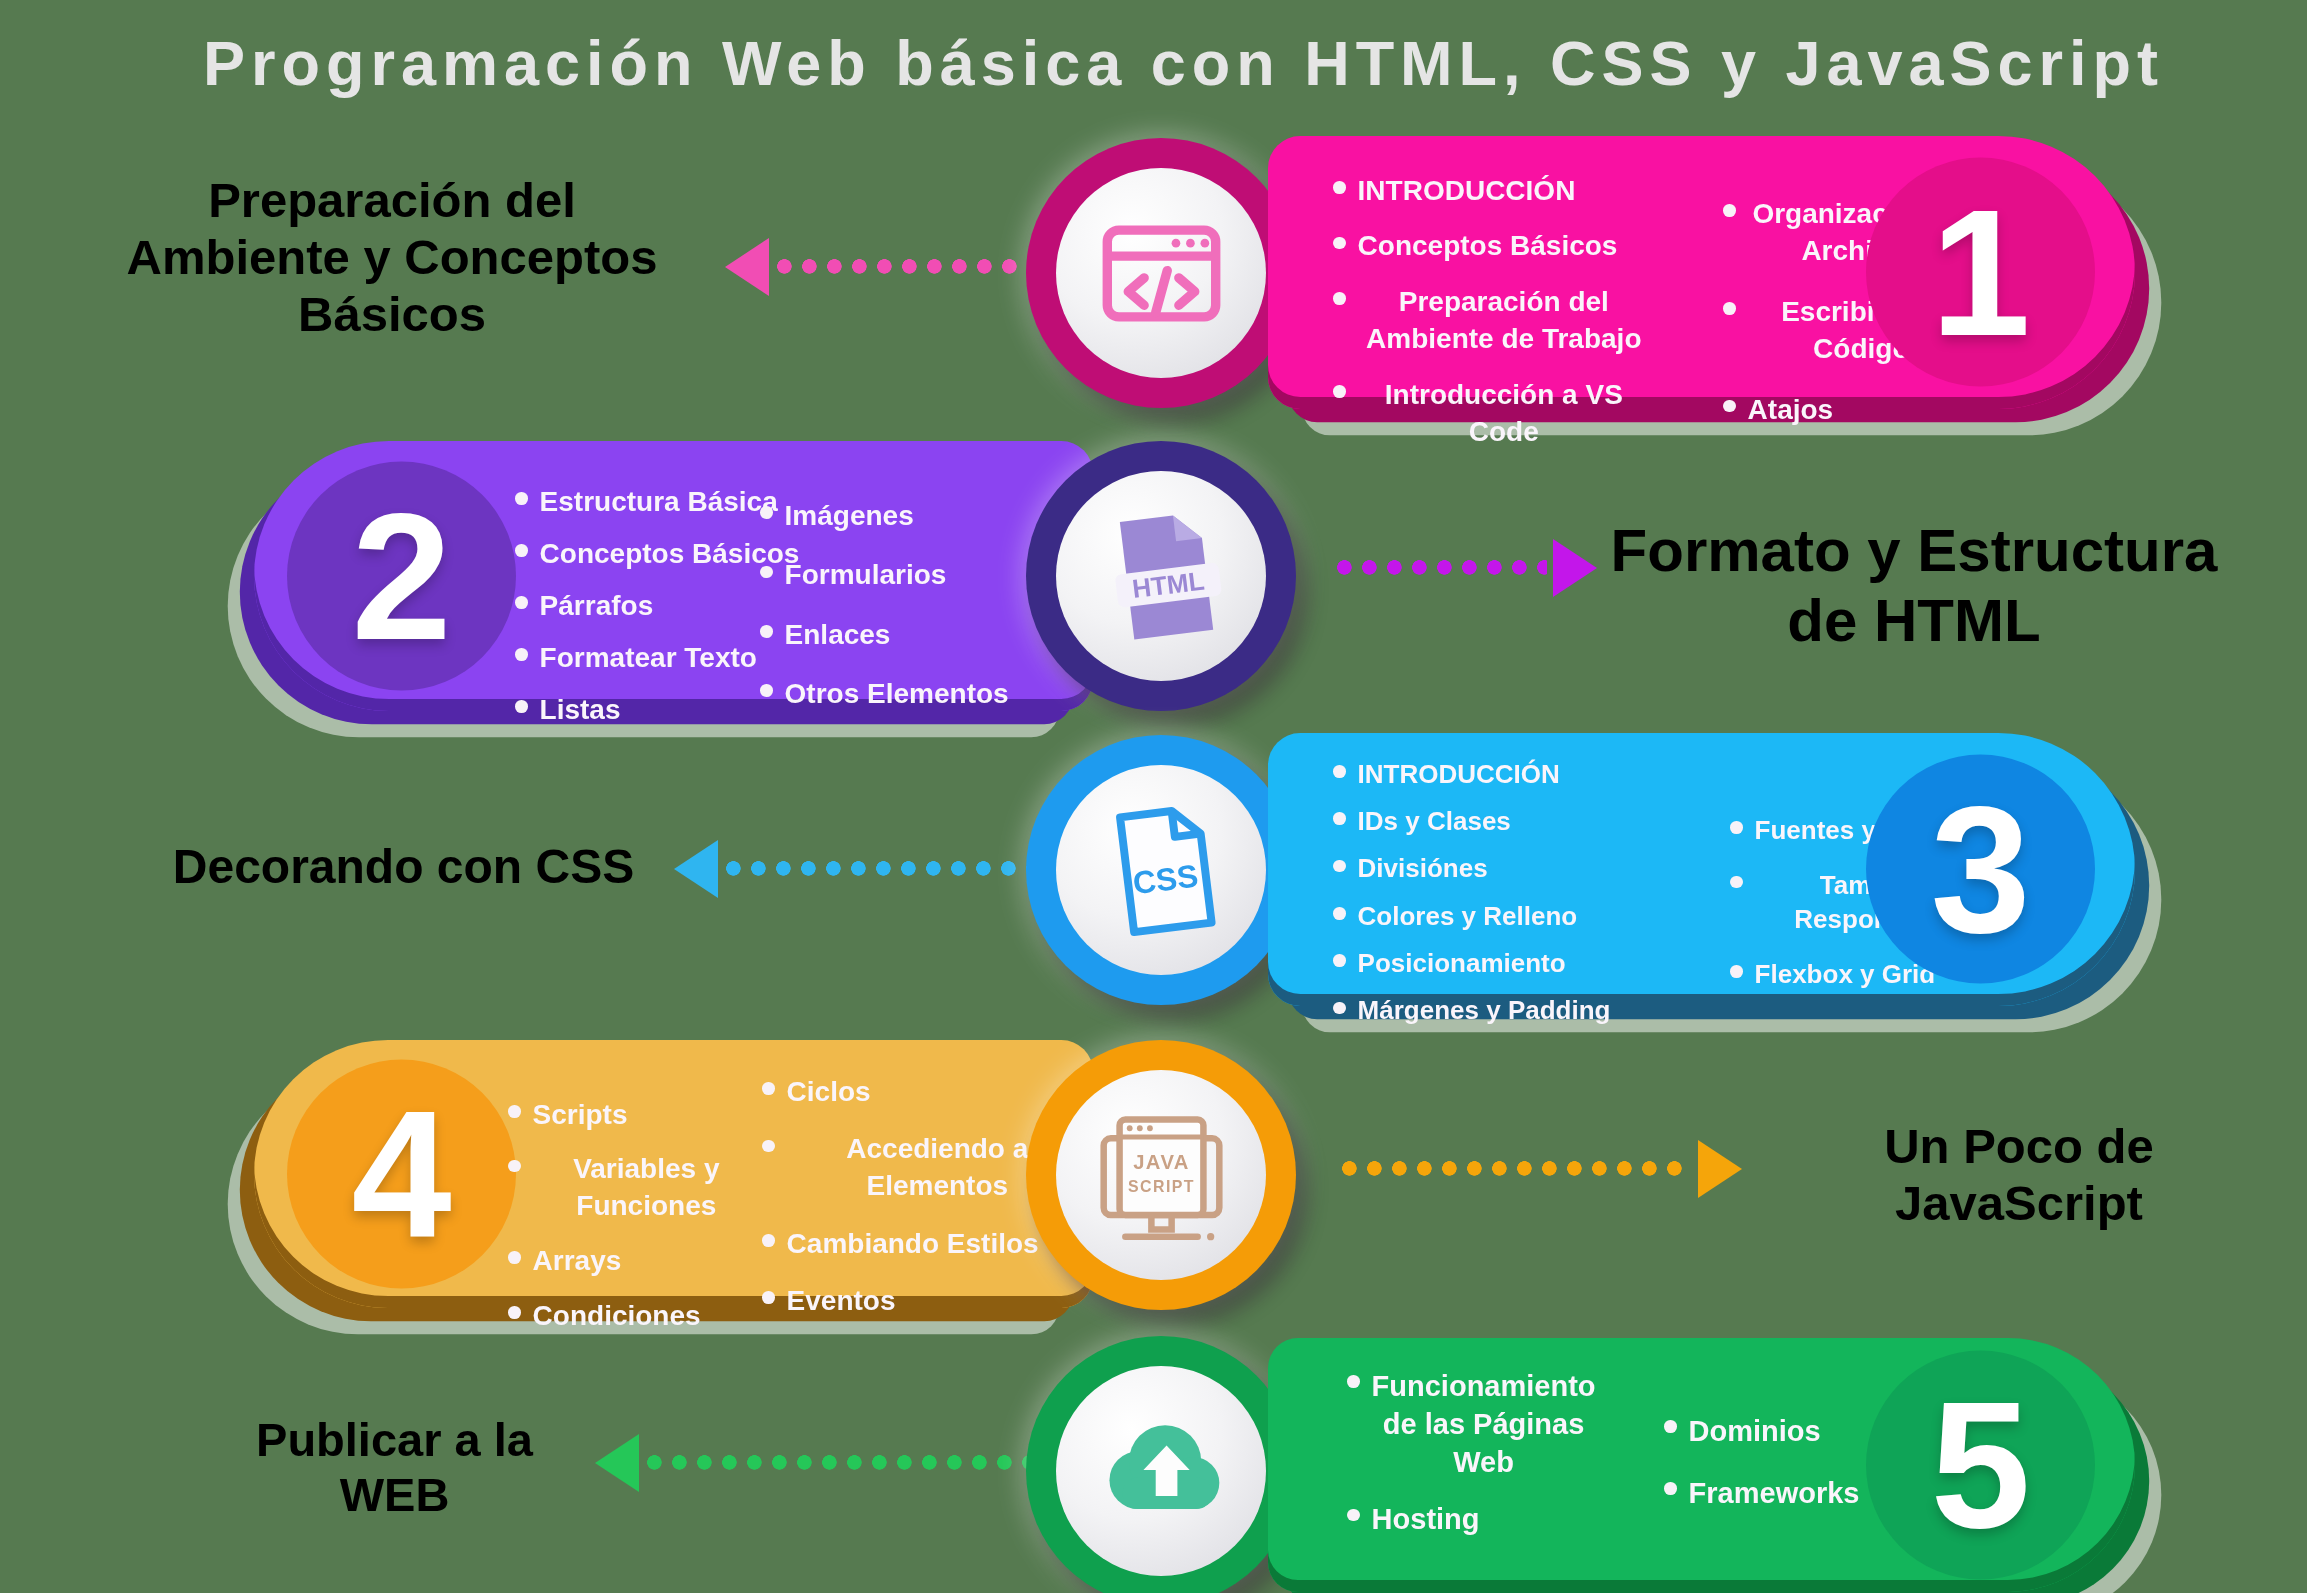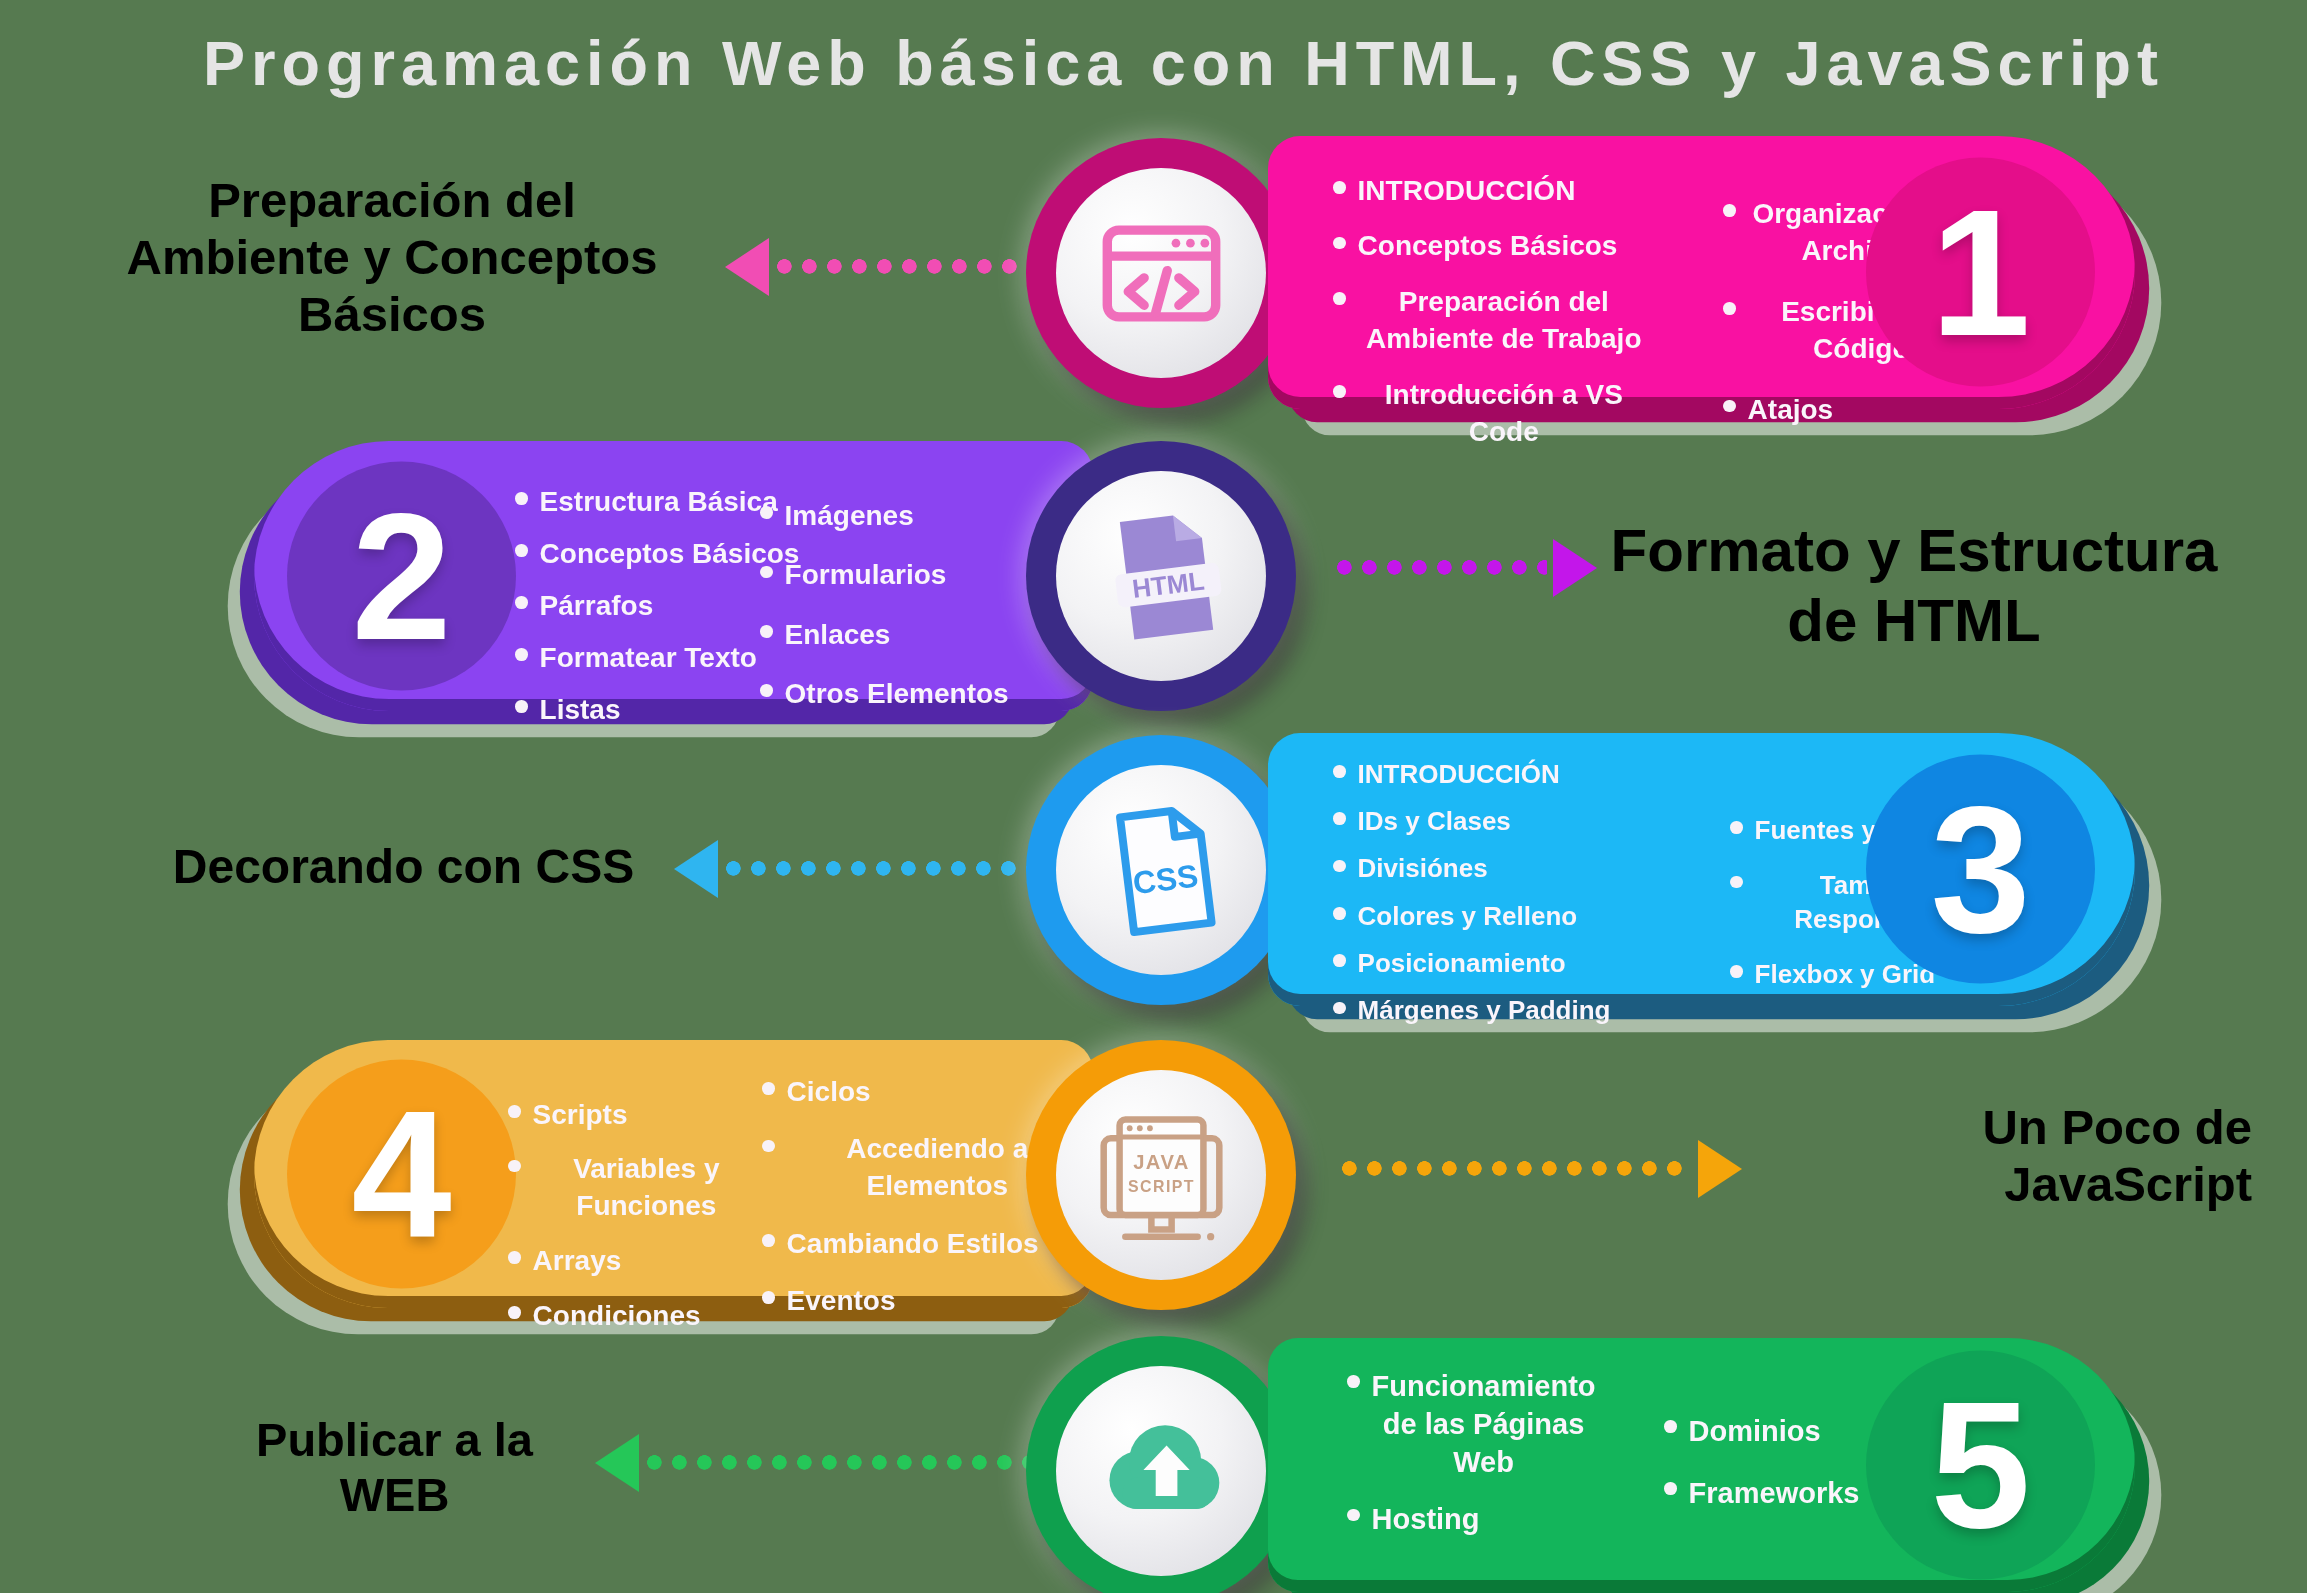--- a/index.html
+++ b/index.html
@@ -62,21 +62,21 @@
     box-shadow:12px 15px 19.6px rgba(25,8,25,.4),0 0 26px 4.7px rgba(255,255,255,.30);}
   .s1 .icirc{top:21px}.s2 .icirc{top:21px}.s3 .icirc{top:21px}.s4 .icirc{top:18.7px}.s5 .icirc{top:16.3px}
   .icirc .inner{position:absolute;inset:30px;border-radius:50%;
     background:radial-gradient(circle at 36% 30%,#ffffff 0%,#f3f3f5 45%,#d9d9df 100%);
     display:flex;align-items:center;justify-content:center;}
   
   .heading{position:absolute;color:#000000;font-weight:800;white-space:pre-line;line-height:1.16;}
   .s1 .heading{left:70px;top:55px;width:644px;text-align:center;font-size:49px}
   .s2 .heading{left:1604px;top:96px;width:620px;text-align:center;font-size:60px}
   .s3 .heading{left:112px;top:125px;width:583px;text-align:center;font-size:48px;white-space:nowrap}
-  .s4 .heading{left:1786px;top:78px;width:466px;text-align:right;font-size:49px}
+  .s4 .heading{left:1786px;top:97px;width:466px;text-align:center;font-size:49px}
   .s5 .heading{left:201px;top:93px;width:387px;text-align:center;font-size:47px}
   
   .arrow{position:absolute;height:61px;display:flex;align-items:center;}
   .dots{flex:1;height:17px;background-image:radial-gradient(circle at 8.4px 8.4px,var(--arrow) 7px,transparent 7.5px);
     background-size:25px 17px;background-repeat:repeat-x;}
   .ah{width:0;height:0;border-top:29px solid transparent;border-bottom:29px solid transparent;}
   .ah.pl{border-right:44px solid var(--arrow);margin-right:6.5px;}
   .ah.pr{border-left:44px solid var(--arrow);margin-left:6.5px;}
   .s1 .arrow{left:725px;top:119px;width:324px}
   .s2 .arrow{left:1336px;top:117px;width:261px}

